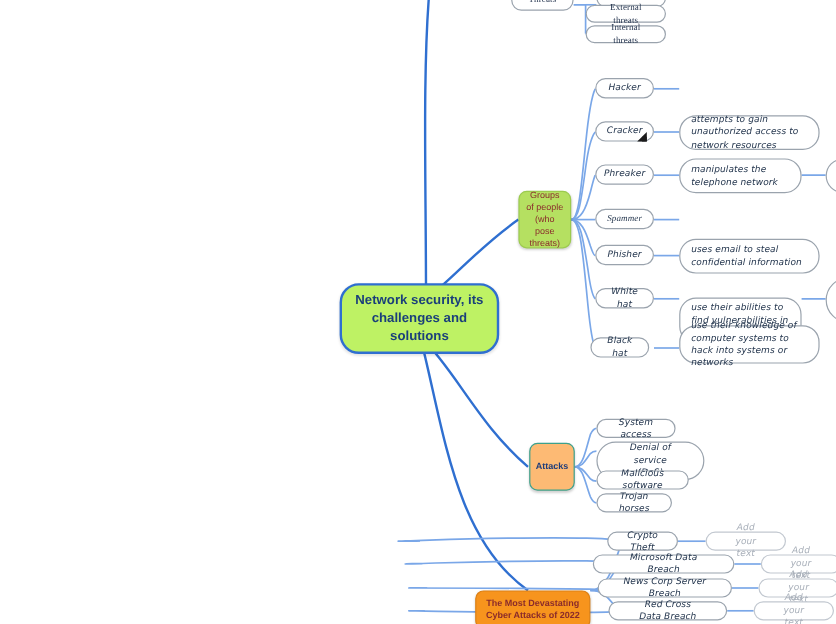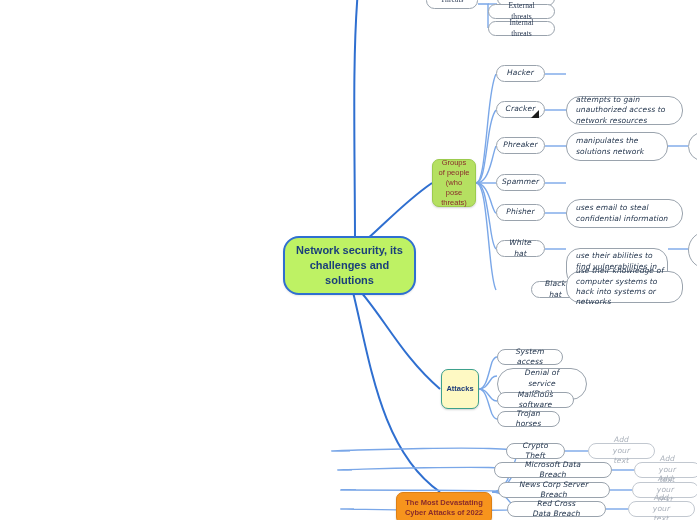--- a/index.html
+++ b/index.html
@@ -28,21 +28,21 @@
     box-shadow:0 1px 2px rgba(0,0,0,.10);
   }
   .topic{
     border-radius:7px;
     font-size:7.5px;
     line-height:1.35;
     padding:4px 5px;
     box-shadow:0 1px 2px rgba(0,0,0,.18);
   }
   .topic.green{background:#b5e061;border:1px solid #9ccb4e;color:#8a2b2b;}
-  .topic.teal{background:#fef9c3;border:1px solid #3da18c;color:#1f3d7a;font-weight:bold;}
+  .topic.teal{background:#fdba74;border:1px solid #3da18c;color:#1f3d7a;font-weight:bold;}
   .topic.orange{background:#f7941d;border:1px solid #dd8014;color:#8a2b2b;font-weight:bold;font-size:7.5px;}
 
   
   .pill{
     border:1px solid #9aa3ad;
     border-radius:999px;
     background:#ffffff;
     color:#23354d;
     font-size:7.5px;
     line-height:1.38;
@@ -136,33 +136,33 @@
 
   <div class="node topic green" style="left:432px;top:159px;width:44px;height:48px;">Groups of people (who pose threats)</div>
 
   <div class="node pill" style="left:496px;top:65px;width:49px;height:17px;">Hacker</div>
 
   <div class="node pill" style="left:496px;top:101px;width:49px;height:17px;">Cracker</div>
   <div class="cursor-mark" style="left:531px;top:110px;"></div>
   <div class="node pill desc" style="left:566px;top:96px;width:117px;height:29px;">attempts to gain unauthorized access to network resources</div>
 
   <div class="node pill" style="left:496px;top:137px;width:49px;height:17px;">Phreaker</div>
-  <div class="node pill desc" style="left:566px;top:132px;width:102px;height:29px;">manipulates the solutions network</div>
+  <div class="node pill desc" style="left:566px;top:132px;width:102px;height:29px;">manipulates the telephone network</div>
   <div class="node pill empty" style="left:688px;top:132px;width:40px;height:29px;"></div>
 
-  <div class="node pill" style="left:496px;top:174px;width:49px;height:17px;">Spammer</div>
+  <div class="node pill" style="left:496px;top:174px;width:49px;height:17px;font-family:Liberation Serif, serif;">Spammer</div>
 
   <div class="node pill" style="left:496px;top:204px;width:49px;height:17px;">Phisher</div>
   <div class="node pill desc" style="left:566px;top:199px;width:117px;height:29px;">uses email to steal confidential information</div>
 
   <div class="node pill" style="left:496px;top:240px;width:49px;height:17px;">White hat</div>
   <div class="node pill desc" style="left:566px;top:248px;width:102px;height:38px;">use their abilities to find vulnerabilities in systems or networks</div>
   <div class="node pill empty" style="left:688px;top:231px;width:40px;height:38px;"></div>
 
-  <div class="node pill" style="left:492px;top:281px;width:49px;height:17px;margin-left:39px;">Black hat</div>
+  <div class="node pill" style="left:492px;top:281px;width:49px;height:17px;">Black hat</div>
   <div class="node pill desc" style="left:566px;top:271px;width:117px;height:32px;">use their knowledge of computer systems to hack into systems or networks</div>
 
   <div class="node topic teal" style="left:441px;top:369px;width:38px;height:40px;">Attacks</div>
 
   <div class="node pill" style="left:497px;top:349px;width:66px;height:16px;">System access</div>
   <div class="node pill" style="left:497px;top:368px;width:90px;height:32px;">Denial of service (DoS)</div>
   <div class="node pill" style="left:497px;top:392px;width:77px;height:16px;">Malicious software</div>
   <div class="node pill" style="left:497px;top:411px;width:63px;height:16px;">Trojan horses</div>
 
   <div class="node topic orange" style="left:396px;top:492px;width:96px;height:32px;">The Most Devastating Cyber Attacks of 2022</div>

